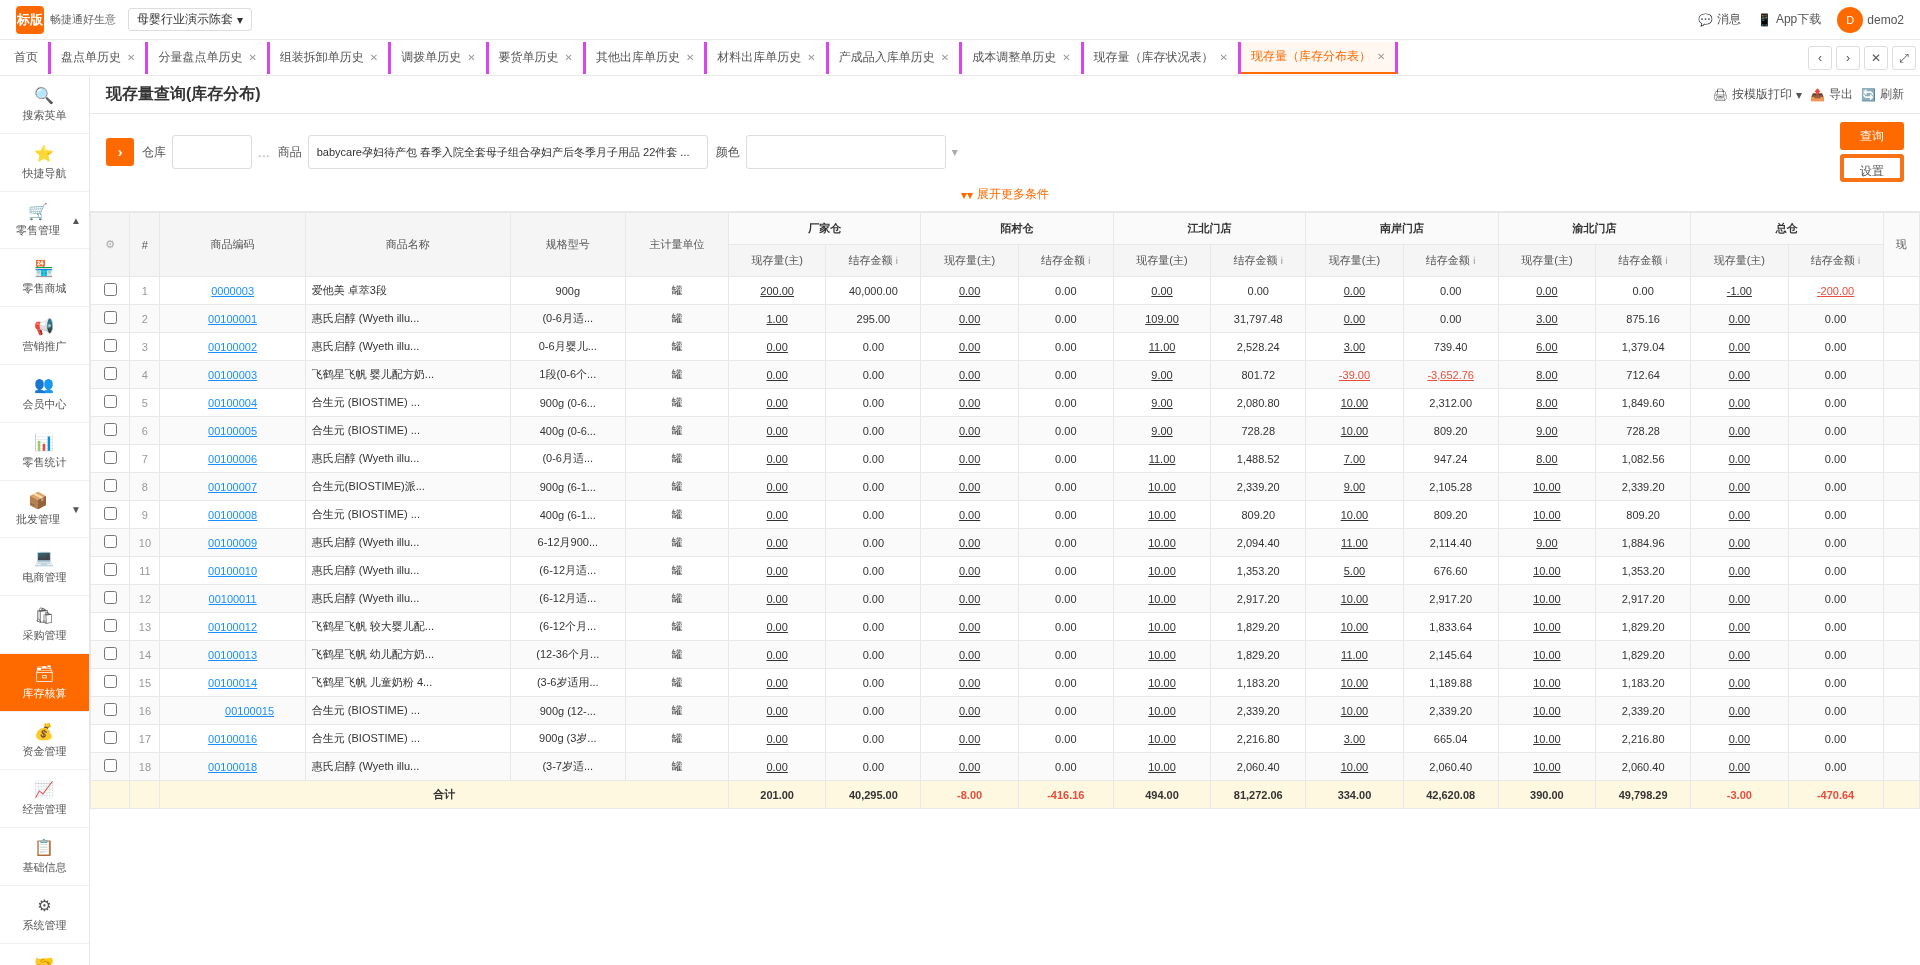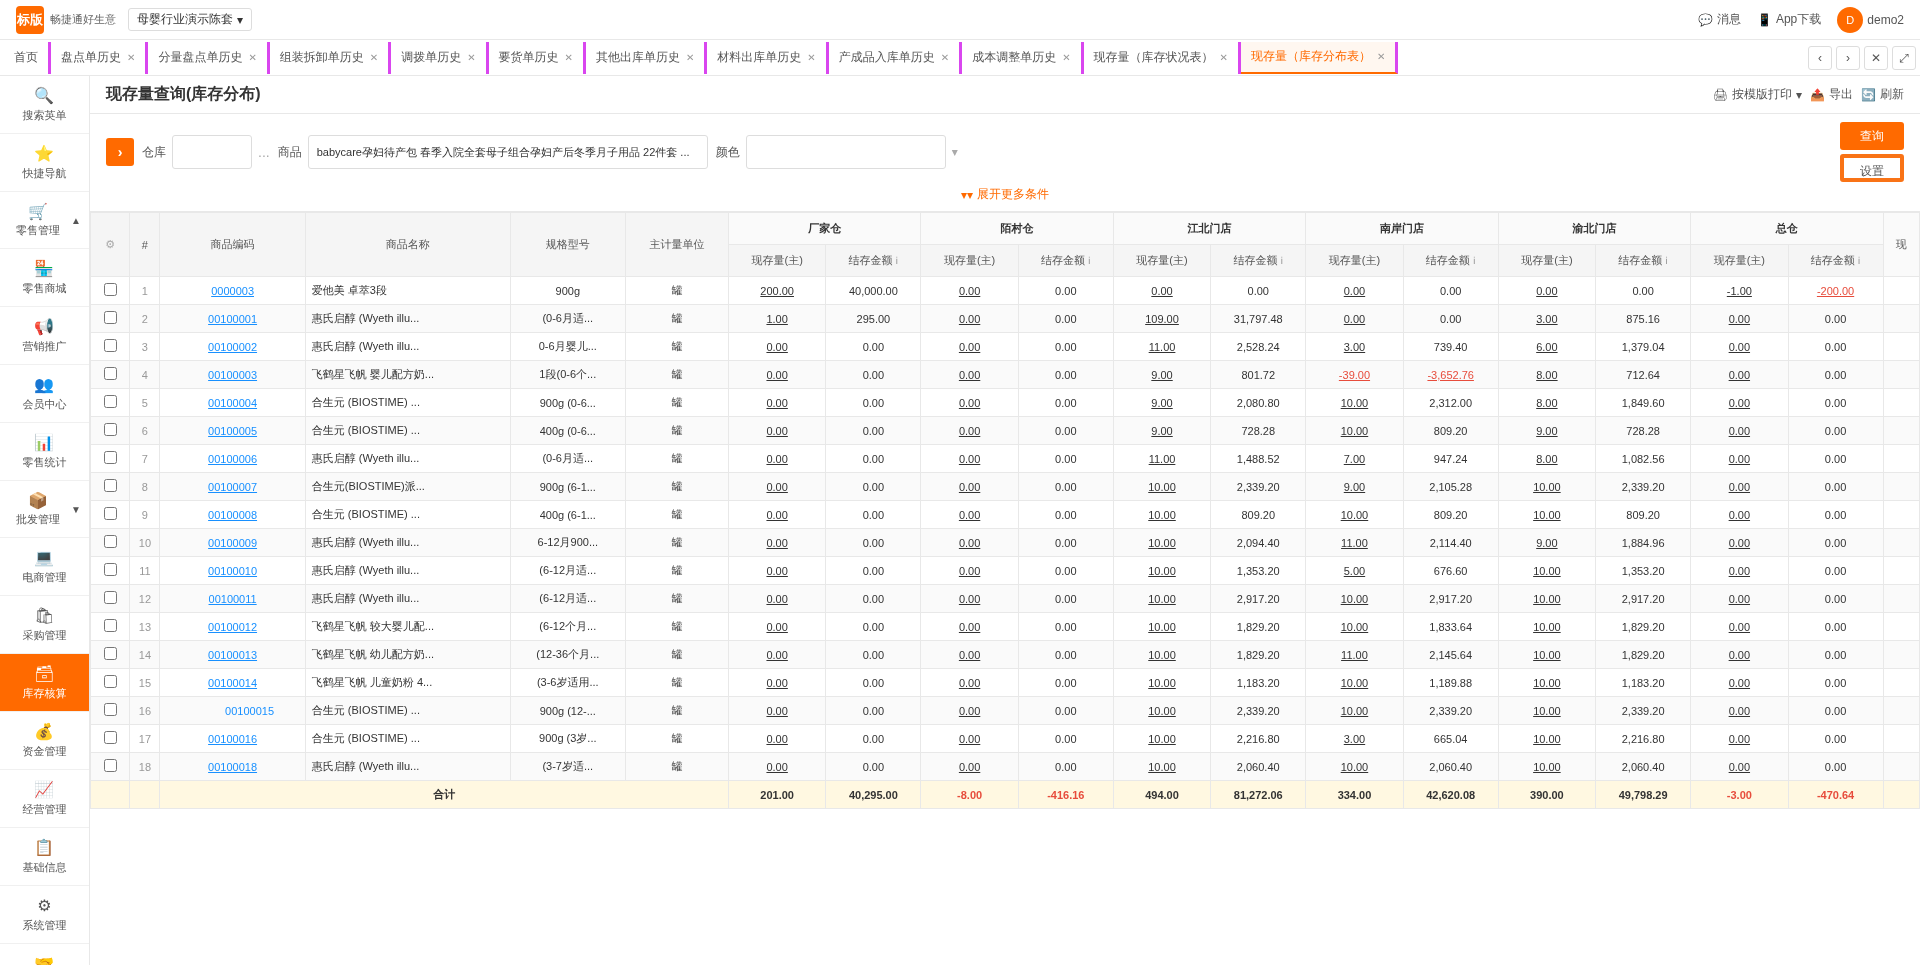--- a/index.html
+++ b/index.html
@@ -633,21 +633,21 @@
     <td><span class="">1,189.88</span></td>
     <td><span class="underline-num">10.00</span></td>
     <td>1,183.20</td>
     <td><span class="underline-num">0.00</span></td>
     <td><span class="">0.00</span></td>
     <td></td>
   </tr>
             <tr>
     <td><input type="checkbox" style="cursor: pointer;"></td>
     <td class="col-num">16</td>
-    <td style="color:#1890ff;cursor:pointer;padding-left:40px;">00100015</td>
+    <td style="color:#1890ff;cursor:pointer;text-decoration:underline;padding-left:40px;">00100015</td>
     <td class="text-left">合生元 (BIOSTIME) ...</td>
     <td>900g (12-...</td>
     <td>罐</td>
     <td><span class="underline-num">0.00</span></td>
     <td>0.00</td>
     <td><span class="underline-num">0.00</span></td>
     <td>0.00</td>
     <td><span class="underline-num">10.00</span></td>
     <td>2,339.20</td>
     <td><span class="underline-num">10.00</span></td>

